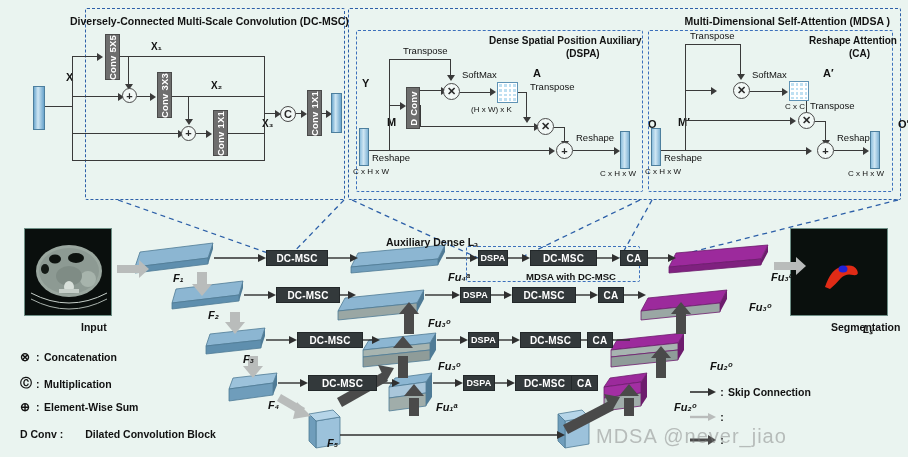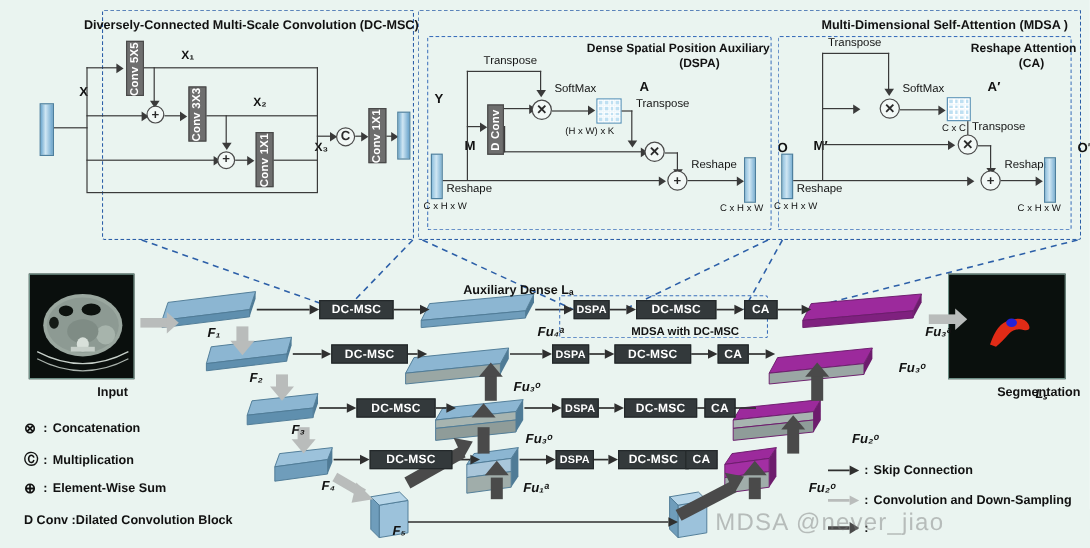--- a/index.html
+++ b/index.html
@@ -563,38 +563,37 @@
   <span style="width:8px;">:</span>
   <span>Multiplication</span>
 </div>
 <div class="legendrow" style="left:20px; top:400px;">
   <span style="font-size:12px; width:16px;">⊕</span>
   <span style="width:8px;">:</span>
   <span>Element-Wise Sum</span>
 </div>
 <div class="legendrow" style="left:20px; top:428px;">
   <span>D Conv :</span>
-  <span style="margin-left:0;">Dilated Convolution Block</span>
+  <span style="margin-left:22px;">Dilated Convolution Block</span>
 </div>
 
 <div class="legendrow" style="left:690px; top:386px;">
   <svg width="26" height="10">
       <line x1="0" y1="5" x2="18" y2="5" stroke="#2f2f2f" stroke-width="1.6"></line>
       <polygon points="18,1 26,5 18,9" fill="#2f2f2f"></polygon>
     </svg>
   <span style="width:12px; text-align:center;">:</span>
   <span>Skip Connection</span>
 </div>
 <div class="legendrow" style="left:690px; top:411px;">
   <svg width="26" height="10">
       <line x1="0" y1="5" x2="18" y2="5" stroke="#b9bcbb" stroke-width="2.4"></line>
       <polygon points="18,1 26,5 18,9" fill="#b9bcbb"></polygon>
     </svg>
   <span style="width:12px; text-align:center;">:</span>
-  <span>Convolution and Down-Sampling</span>
 </div>
 <div class="legendrow" style="left:690px; top:434px;">
   <svg width="26" height="10">
       <line x1="0" y1="5" x2="18" y2="5" stroke="#4a4a4a" stroke-width="3"></line>
       <polygon points="18,0 26,5 18,10" fill="#4a4a4a"></polygon>
     </svg>
   <span style="width:12px; text-align:center;">:</span>
 </div>
 
 <div class="watermark" style="left:596px; top:425px;">MDSA @never_jiao</div>

